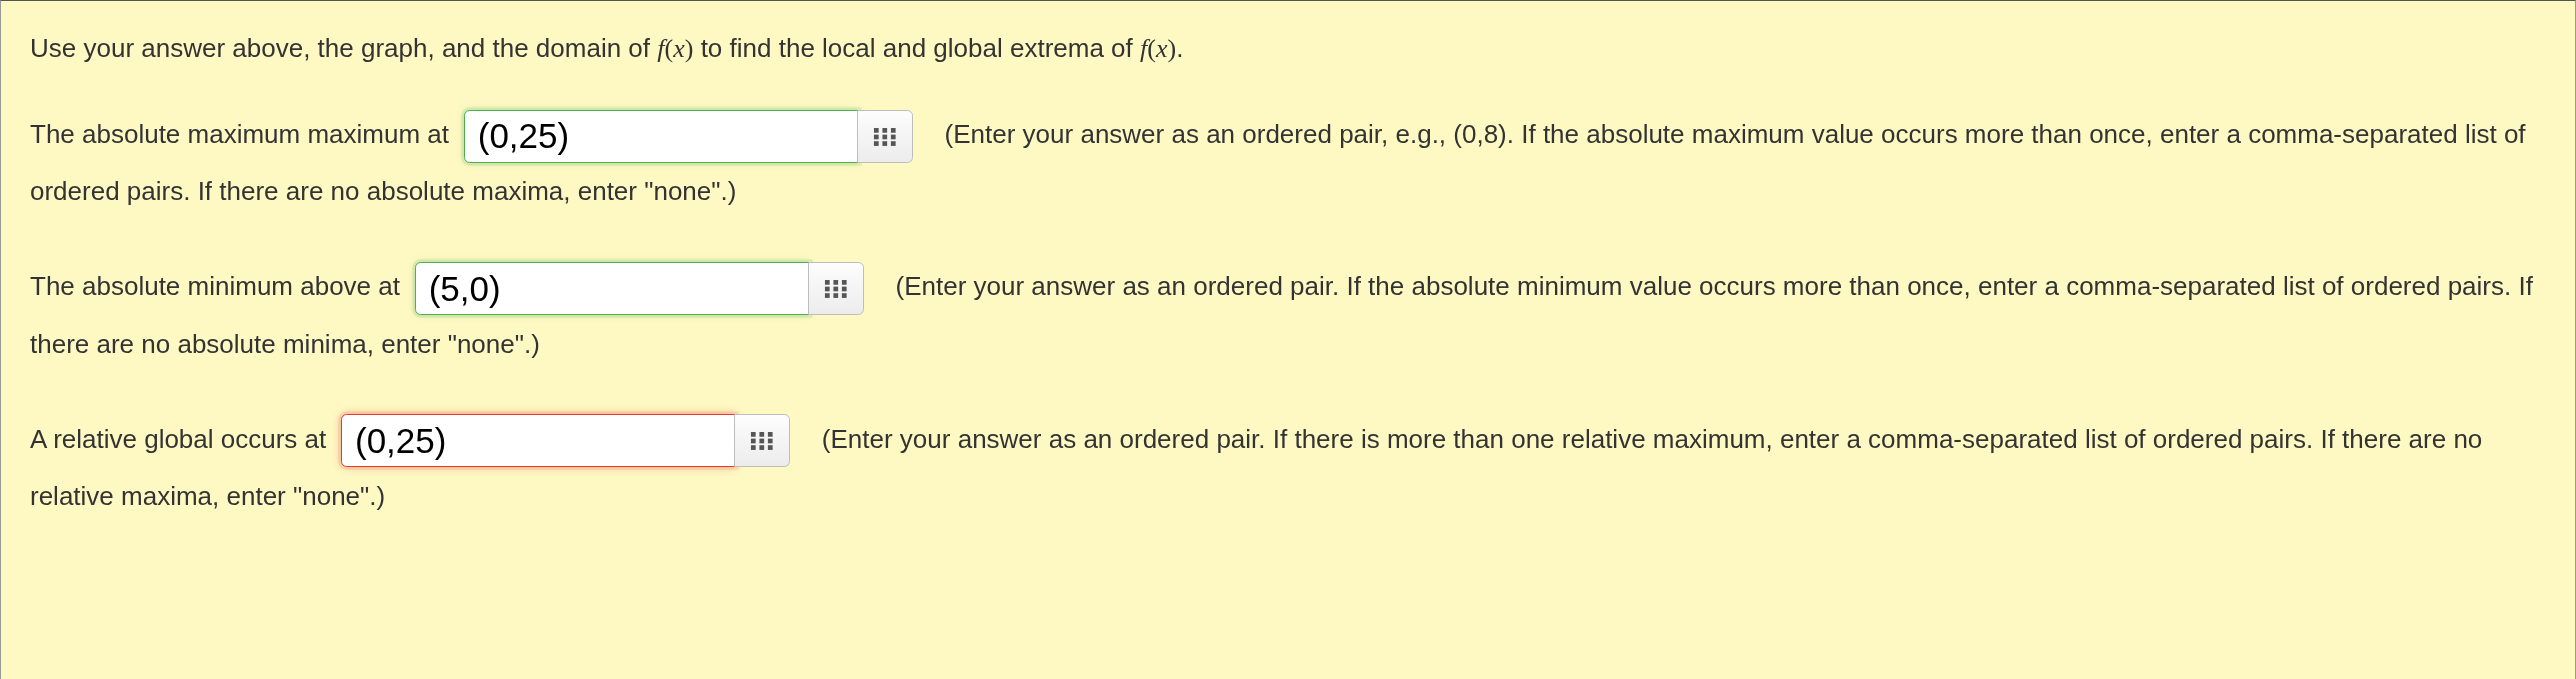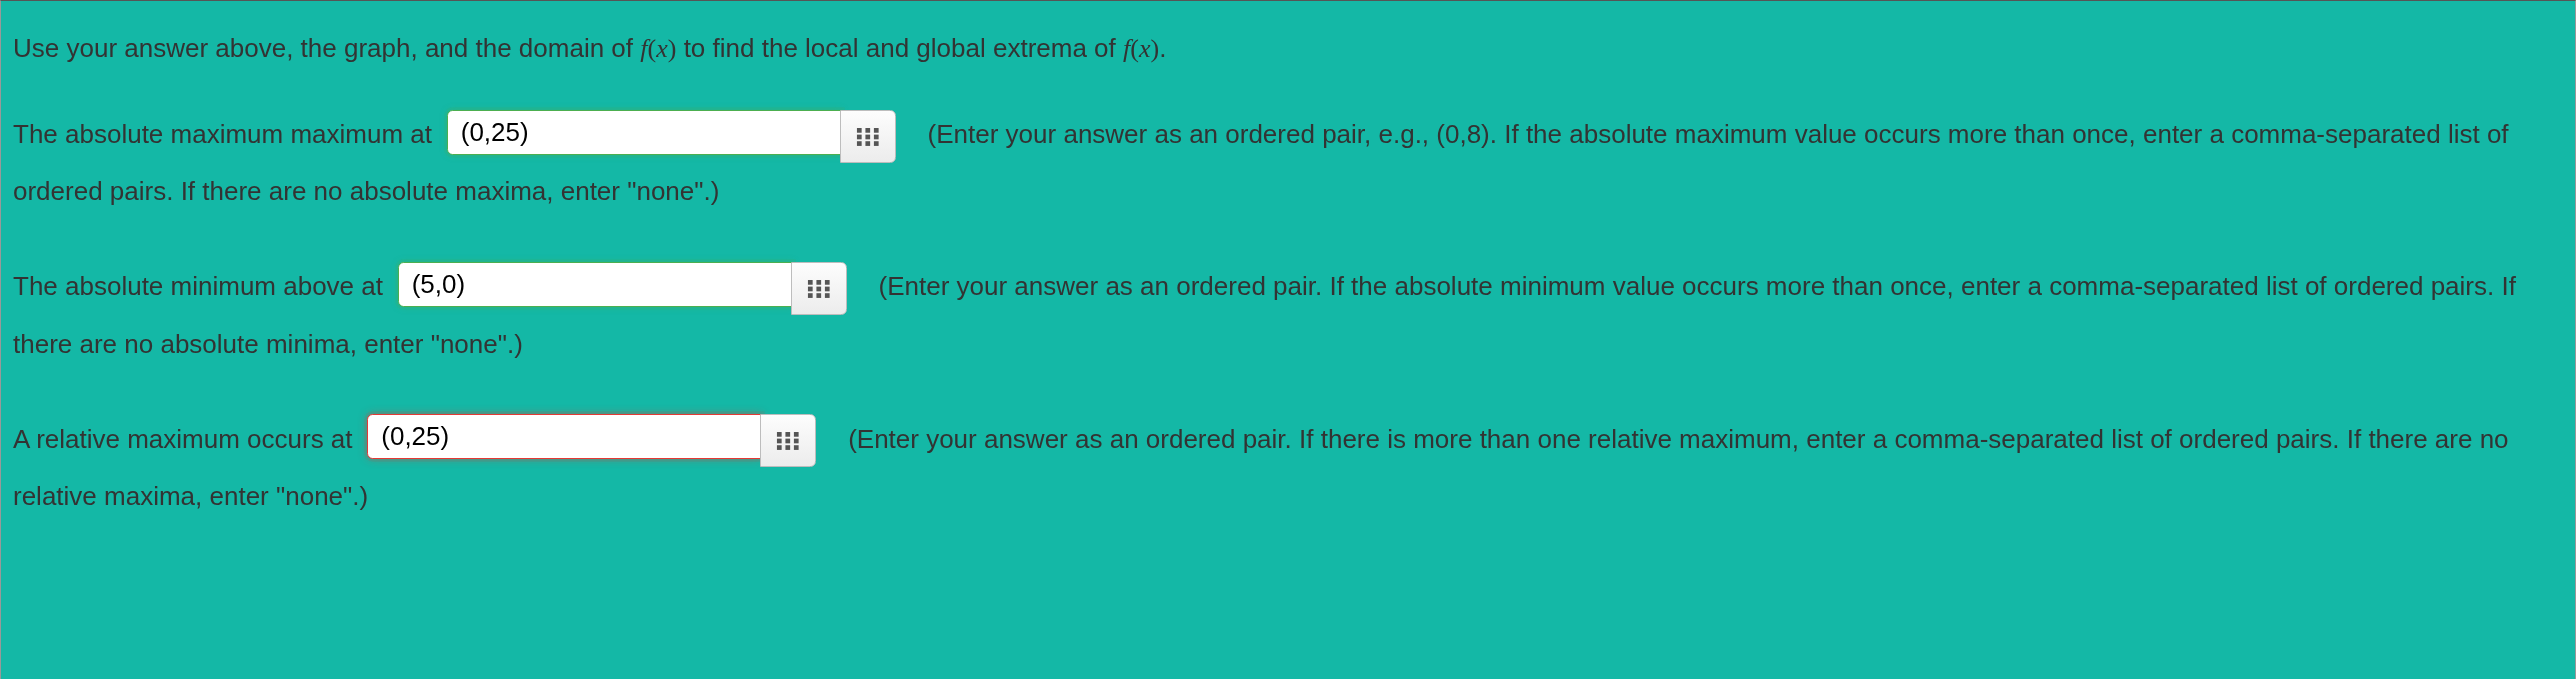--- a/index.html
+++ b/index.html
@@ -7,22 +7,22 @@
     margin: 0;
     padding: 0;
     font-family: Arial, Helvetica, sans-serif;
     font-size: 26px;
     color: #333;
     background: #f2f2f2;
   }
   .container {
     border: 0.9px solid #999;
     border-top: 1.9px solid #555;
-    background: #14b8a6;
-    padding: 28px 28px 19px 12px;
+    background: #fef9c3;
+    padding: 28px 28px 19px 29px;
     min-height: 680px;
   }
   .instruction {
     margin-bottom: 38px;
     line-height: 1.5;
   }
   .math-fx {
     font-family: "Times New Roman", Times, serif;
     font-style: italic;
   }
@@ -32,23 +32,23 @@
     line-height: 2.2;
   }
   .input-wrap {
     display: inline-flex;
     align-items: stretch;
     vertical-align: middle;
     margin: 0 7.5px;
   }
   .answer-input {
     width: 395px;
-    height: 45px;
+    height: 53px;
     padding: 5.6px 13px;
-    font-size: 26px;
+    font-size: 35px;
     font-family: Arial, Helvetica, sans-serif;
     border: 1.9px solid #a0a0a0;
     border-radius: 5.6px 0 0 5.6px;
     background: #fff;
     outline: none;
   }
   .answer-input.correct {
     border-color: #4caf50;
     box-shadow: 0 0 0 2.8px rgba(76,175,80,0.12), 0 0 7.5px rgba(76,175,80,0.35);
   }
@@ -119,21 +119,21 @@
           <rect x="1" y="15" width="5" height="5" fill="#555"></rect>
             <rect x="10" y="15" width="5" height="5" fill="#555"></rect>
             <rect x="19" y="15" width="5" height="5" fill="#555"></rect>
         </svg>
       </span>
     </span>
     <span class="hint">(Enter your answer as an ordered pair. If the absolute minimum value occurs more than once, enter a comma-separated list of ordered pairs. If there are no absolute minima, enter "none".)</span>
   </div>
 
   <div class="row-group">
-    <span>A relative maximum occurs at </span>
+    <span>A relative global occurs at </span>
     <span class="input-wrap">
       <input type="text" class="answer-input incorrect" value="(0,25)" style="">
       <span class="keypad-btn">
         <svg width="24.5" height="19" viewBox="0 0 26 20">
           <rect x="1" y="1" width="5" height="5" fill="#555"></rect>
             <rect x="10" y="1" width="5" height="5" fill="#555"></rect>
             <rect x="19" y="1" width="5" height="5" fill="#555"></rect>
           <rect x="1" y="8" width="5" height="5" fill="#555"></rect>
             <rect x="10" y="8" width="5" height="5" fill="#555"></rect>
             <rect x="19" y="8" width="5" height="5" fill="#555"></rect>

